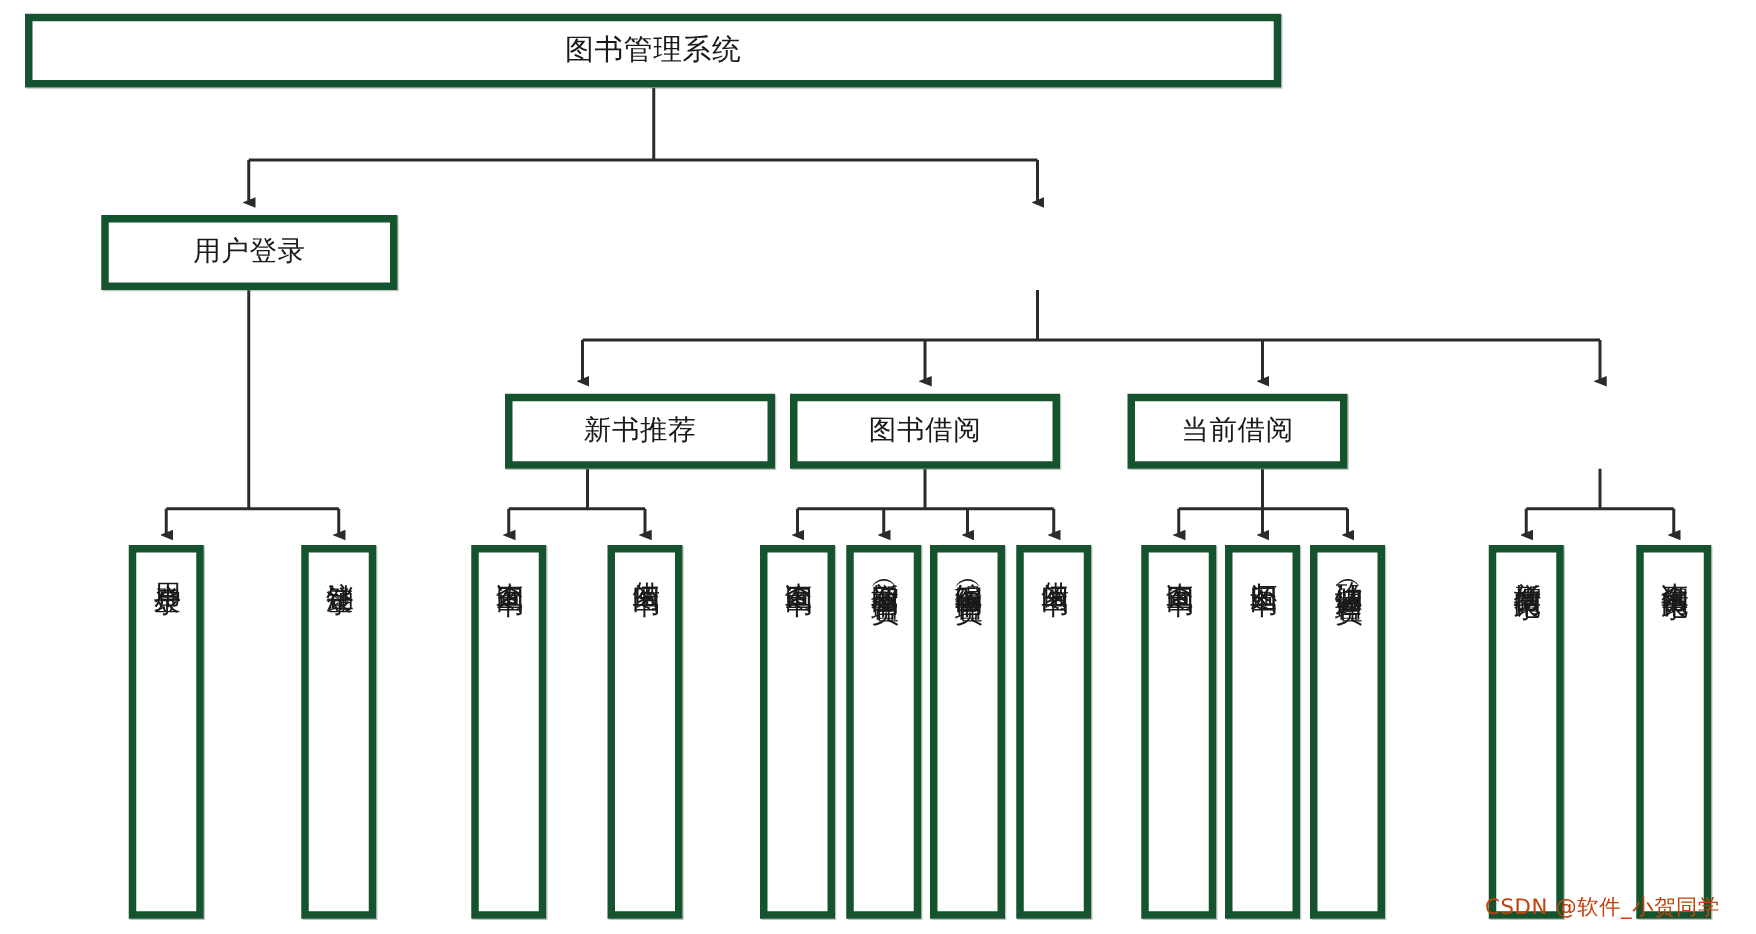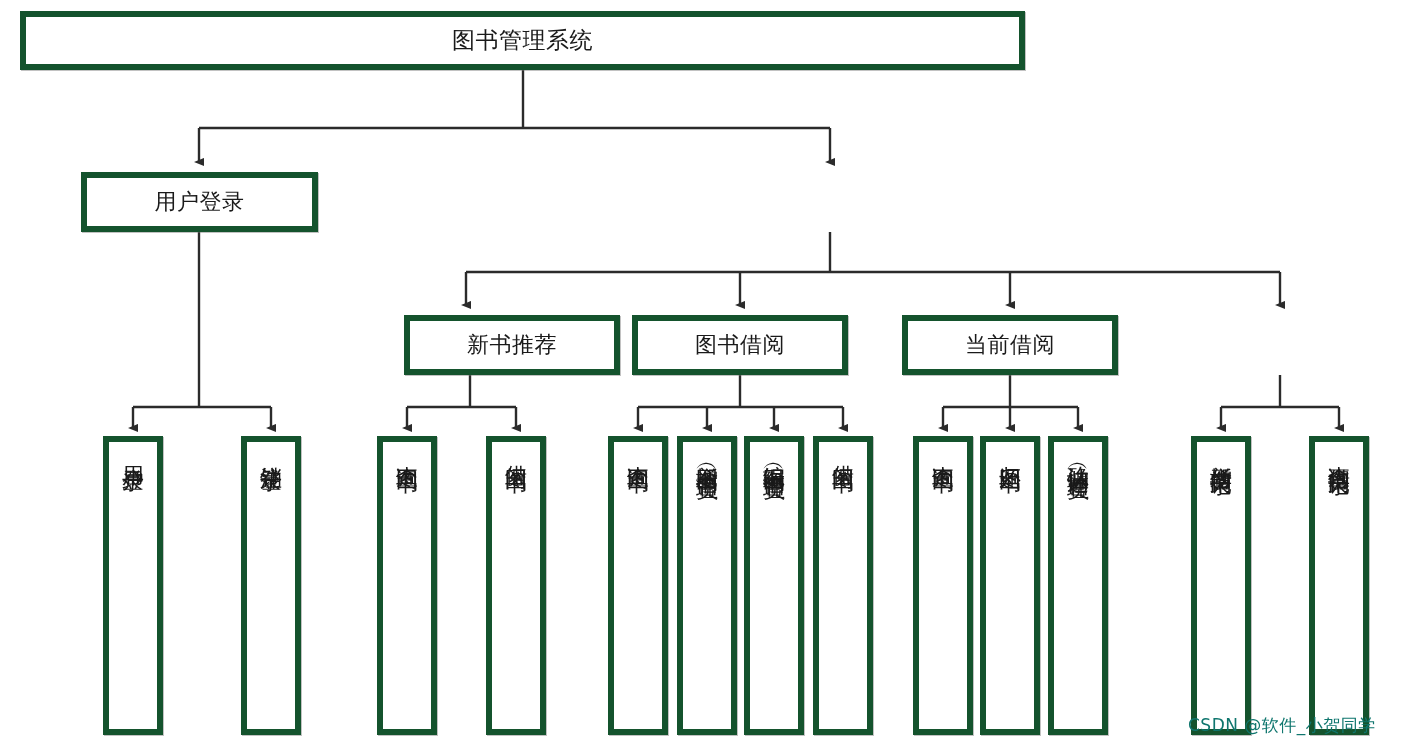--- a/index.html
+++ b/index.html
@@ -60,21 +60,21 @@
     font-size: 22px;
     line-height: 1.18;
     letter-spacing: 2px;
     white-space: nowrap;
   }
   .watermark {
     position: absolute;
     left: 1188px;
     top: 714px;
     font-size: 17px;
-    color: #0f766e;
+    color: #c2410c;
     letter-spacing: 0.5px;
     white-space: nowrap;
     user-select: none;
   }
 </style>
 </head>
 <body>
 
 <div id="diagram-root">
 
@@ -136,21 +136,21 @@
   <div class="node h" style="left:81px; top:172px; width:237px; height:60px;">
     <span class="label">用户登录</span>
   </div>
 
   <div class="node h" style="left:362px; top:315px; width:216px; height:60px;margin-left:42px;">
     <span class="label">新书推荐</span>
   </div>
   <div class="node h" style="left:632px; top:315px; width:216px; height:60px;">
     <span class="label">图书借阅</span>
   </div>
-  <div class="node h" style="left:902px; top:315px; width:216px; height:60px;">
+  <div class="node h" style="left:902px; top:315px; width:176px; height:60px;">
     <span class="label">当前借阅</span>
   </div>
 
   <div class="node v" style="left:103px; top:436px; width:60px; height:299px;">
     <span class="label">用户登录</span>
   </div>
   <div class="node v" style="left:241px; top:436px; width:60px; height:299px;">
     <span class="label">注销登录</span>
   </div>
 

